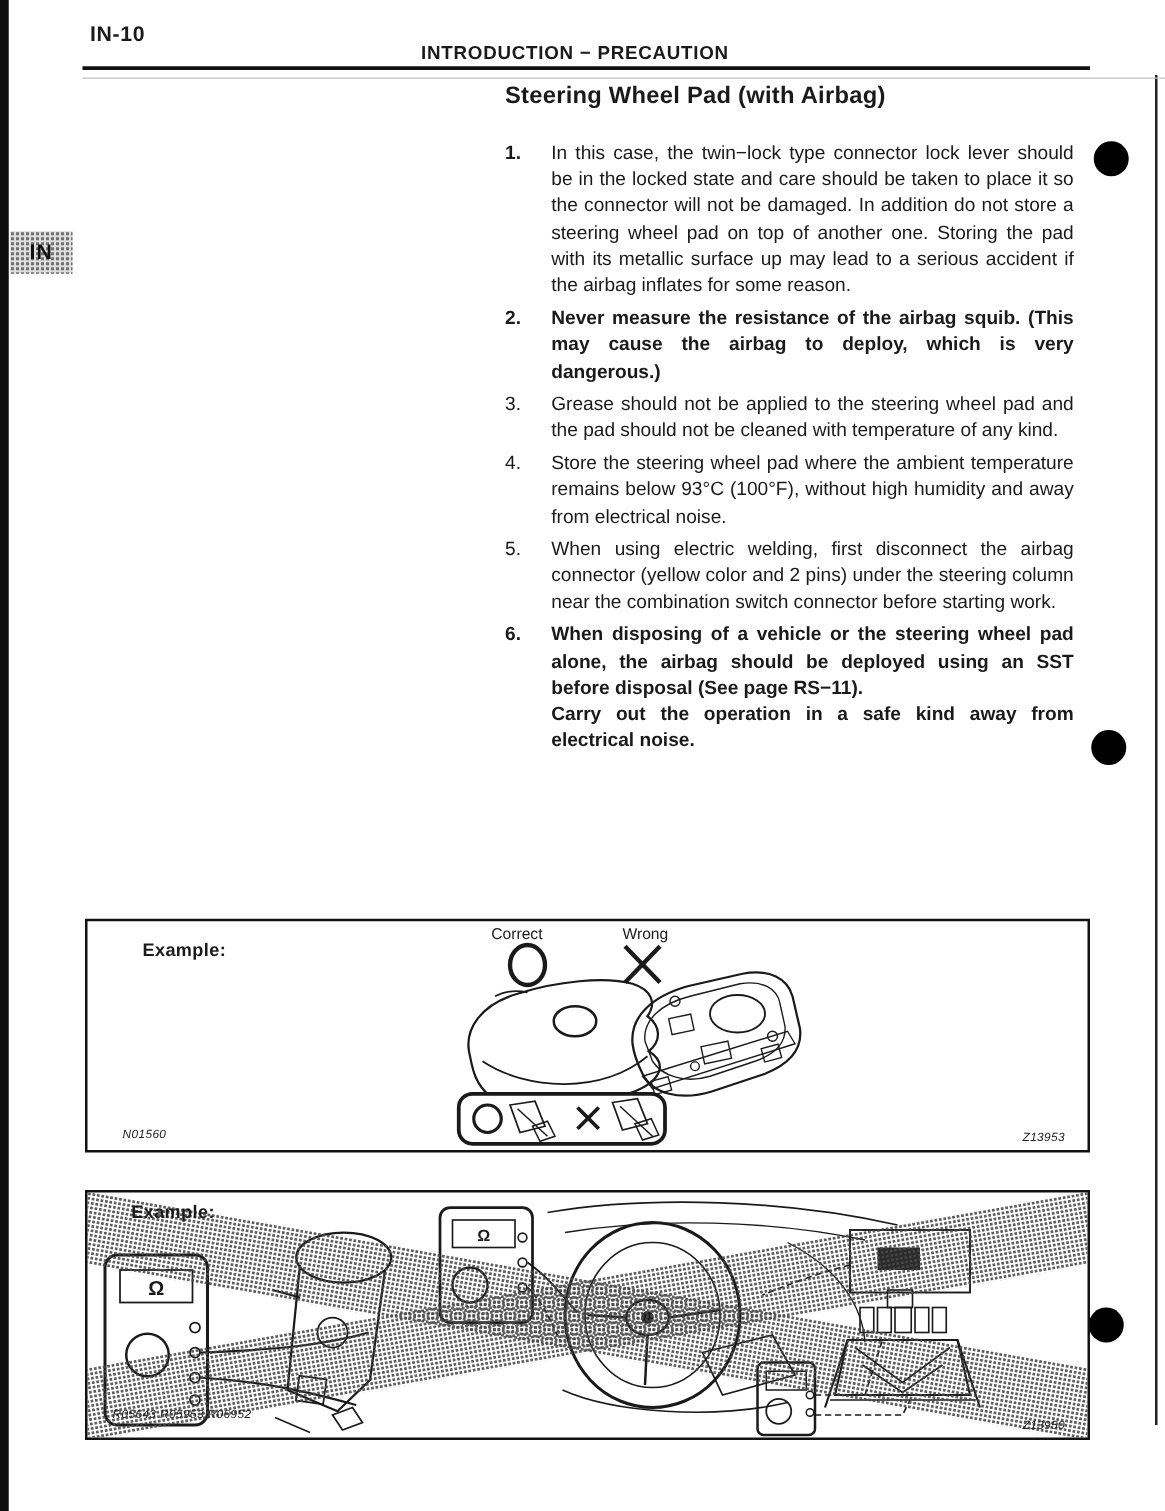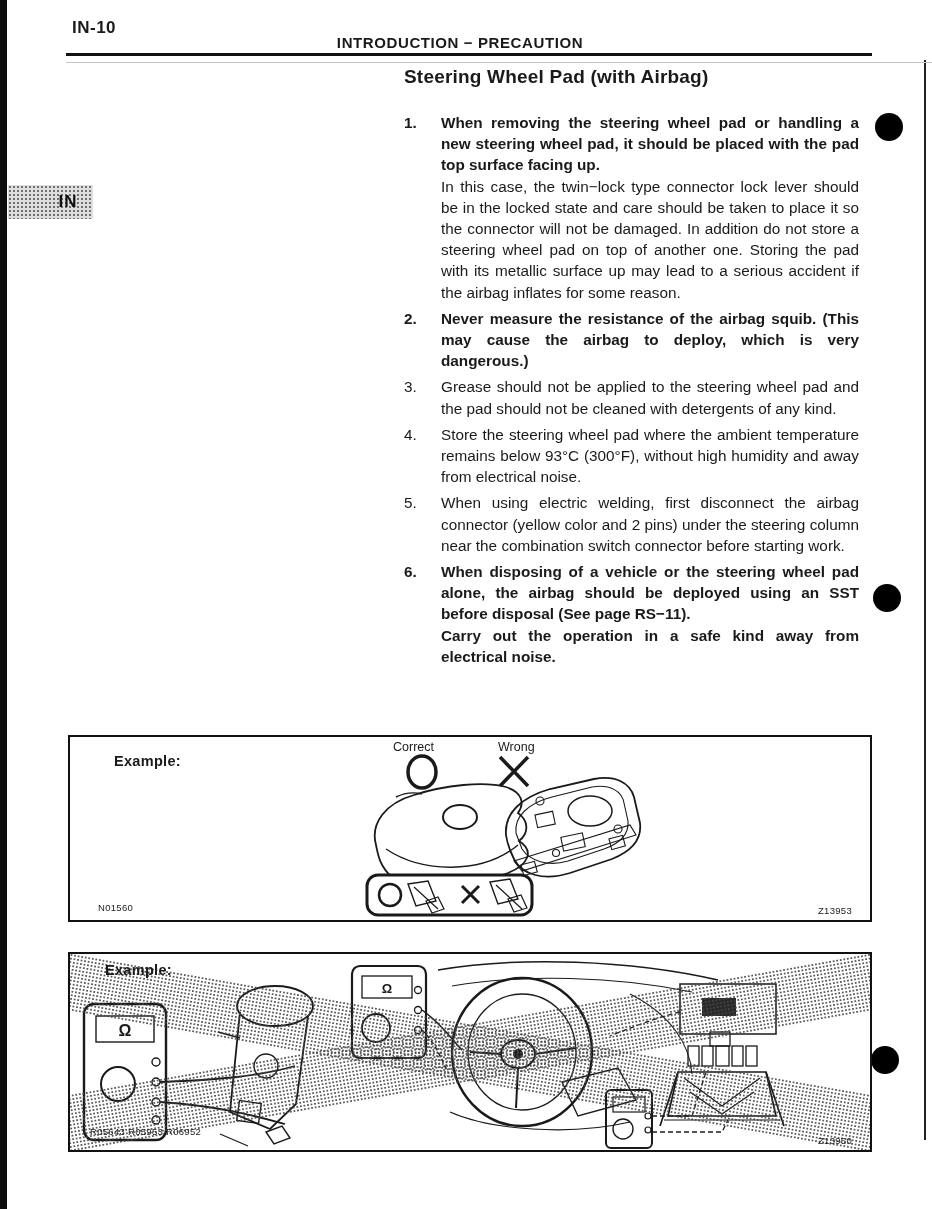--- a/index.html
+++ b/index.html
@@ -13,21 +13,21 @@
   .left-strip{left:0;top:0;width:7px;height:1209px;background:#0d0d0d;}
   .right-line{left:924px;top:60px;width:2px;height:1080px;background:#222;}
   .dot{width:28px;height:28px;border-radius:50%;background:#000;}
   
   .tab{
     left:8px;top:185px;width:50px;height:34px;
     background-color:#dedede;
     background-image:radial-gradient(circle,#6f6f6f 1.3px,rgba(0,0,0,0) 1.45px);
     background-size:4px 4px;
     display:flex;align-items:center;justify-content:center;
-    font-weight:bold;font-size:17px;color:#111;letter-spacing:1px;padding-left:35px;
+    font-weight:bold;font-size:17px;color:#111;letter-spacing:1px;
   }
   
   .pagecode{left:72px;top:18px;font-size:17px;font-weight:bold;letter-spacing:0.5px;}
   .hdr{left:0;top:34px;width:920px;text-align:center;font-size:15px;font-weight:bold;letter-spacing:0.6px;}
   .rule{left:66px;top:53px;width:806px;height:3px;background:#111;}
   .rule2{left:66px;top:62px;width:866px;height:1px;background:#c4c4c4;}
   
   .title{left:404px;top:66px;font-size:19px;font-weight:bold;letter-spacing:0.2px;text-align:right;}
   .list{left:404px;top:112px;width:455px;}
   .item{display:flex;margin-bottom:5px;font-size:15.3px;line-height:21.2px;}
@@ -36,21 +36,21 @@
   .seg{display:block;text-align:justify;}
   .seg:empty{display:none;}
   .b{font-weight:bold;}
   .lead-bold .num{font-weight:bold;}
   
   .figbox{border:2px solid #111;background:#fff;overflow:hidden;}
   .fig1{left:68px;top:735px;width:800px;height:183px;}
   .fig2{left:68px;top:952px;width:800px;height:196px;}
   .example{font-size:14.5px;font-weight:bold;letter-spacing:0.3px;text-align:right;}
   .marklabel{font-size:12.5px;font-weight:normal;}
-  .figcode{font-size:9.5px;letter-spacing:0.3px;color:#222;}
+  .figcode{font-size:9.5px;letter-spacing:0.3px;color:#222;font-style:italic;}
   svg{position:absolute;left:0;top:0;}
   .ln{fill:none;stroke:#1a1a1a;}
   
   .band{
     position:absolute;width:844px;height:58px;left:-22px;top:70px;
     background-image:radial-gradient(circle,#474747 1.05px,rgba(0,0,0,0) 1.2px);
     background-size:3.6px 3.6px;opacity:0.88;
   }
   .band.a{transform:rotate(10deg);}
   .band.b{transform:rotate(-10deg);}
@@ -74,40 +74,39 @@
   <div class="abs hdr">INTRODUCTION − PRECAUTION</div>
   <div class="abs rule"></div>
   <div class="abs rule2"></div>
 
   <div class="abs title">Steering Wheel Pad (with Airbag)</div>
 
   <div class="abs list">
     <div class="item lead-bold">
       <span class="num">1.</span>
       <div class="txt">
-        <span class="seg b">When removing the steering wheel pad or handling a new steering wheel pad, it should be placed with the pad top surface facing up.</span>
         <span class="seg">In this case, the twin−lock type connector lock lever should be in the locked state and care should be taken to place it so the connector will not be damaged. In addition do not store a steering wheel pad on top of another one. Storing the pad with its metallic surface up may lead to a serious accident if the airbag inflates for some reason.</span>
       </div>
     </div>
     <div class="item lead-bold">
       <span class="num">2.</span>
       <div class="txt">
         <span class="seg b">Never measure the resistance of the airbag squib. (This may cause the airbag to deploy, which is very dangerous.)</span>
       </div>
     </div>
     <div class="item">
       <span class="num">3.</span>
       <div class="txt">
-        <span class="seg">Grease should not be applied to the steering wheel pad and the pad should not be cleaned with detergents of any kind.</span>
+        <span class="seg">Grease should not be applied to the steering wheel pad and the pad should not be cleaned with temperature of any kind.</span>
       </div>
     </div>
     <div class="item">
       <span class="num">4.</span>
       <div class="txt">
-        <span class="seg">Store the steering wheel pad where the ambient temperature remains below 93°C (300°F), without high humidity and away from electrical noise.</span>
+        <span class="seg">Store the steering wheel pad where the ambient temperature remains below 93°C (100°F), without high humidity and away from electrical noise.</span>
       </div>
     </div>
     <div class="item">
       <span class="num">5.</span>
       <div class="txt">
         <span class="seg">When using electric welding, first disconnect the airbag connector (yellow color and 2 pins) under the steering column near the combination switch connector before starting work.</span>
       </div>
     </div>
     <div class="item lead-bold">
       <span class="num">6.</span>

